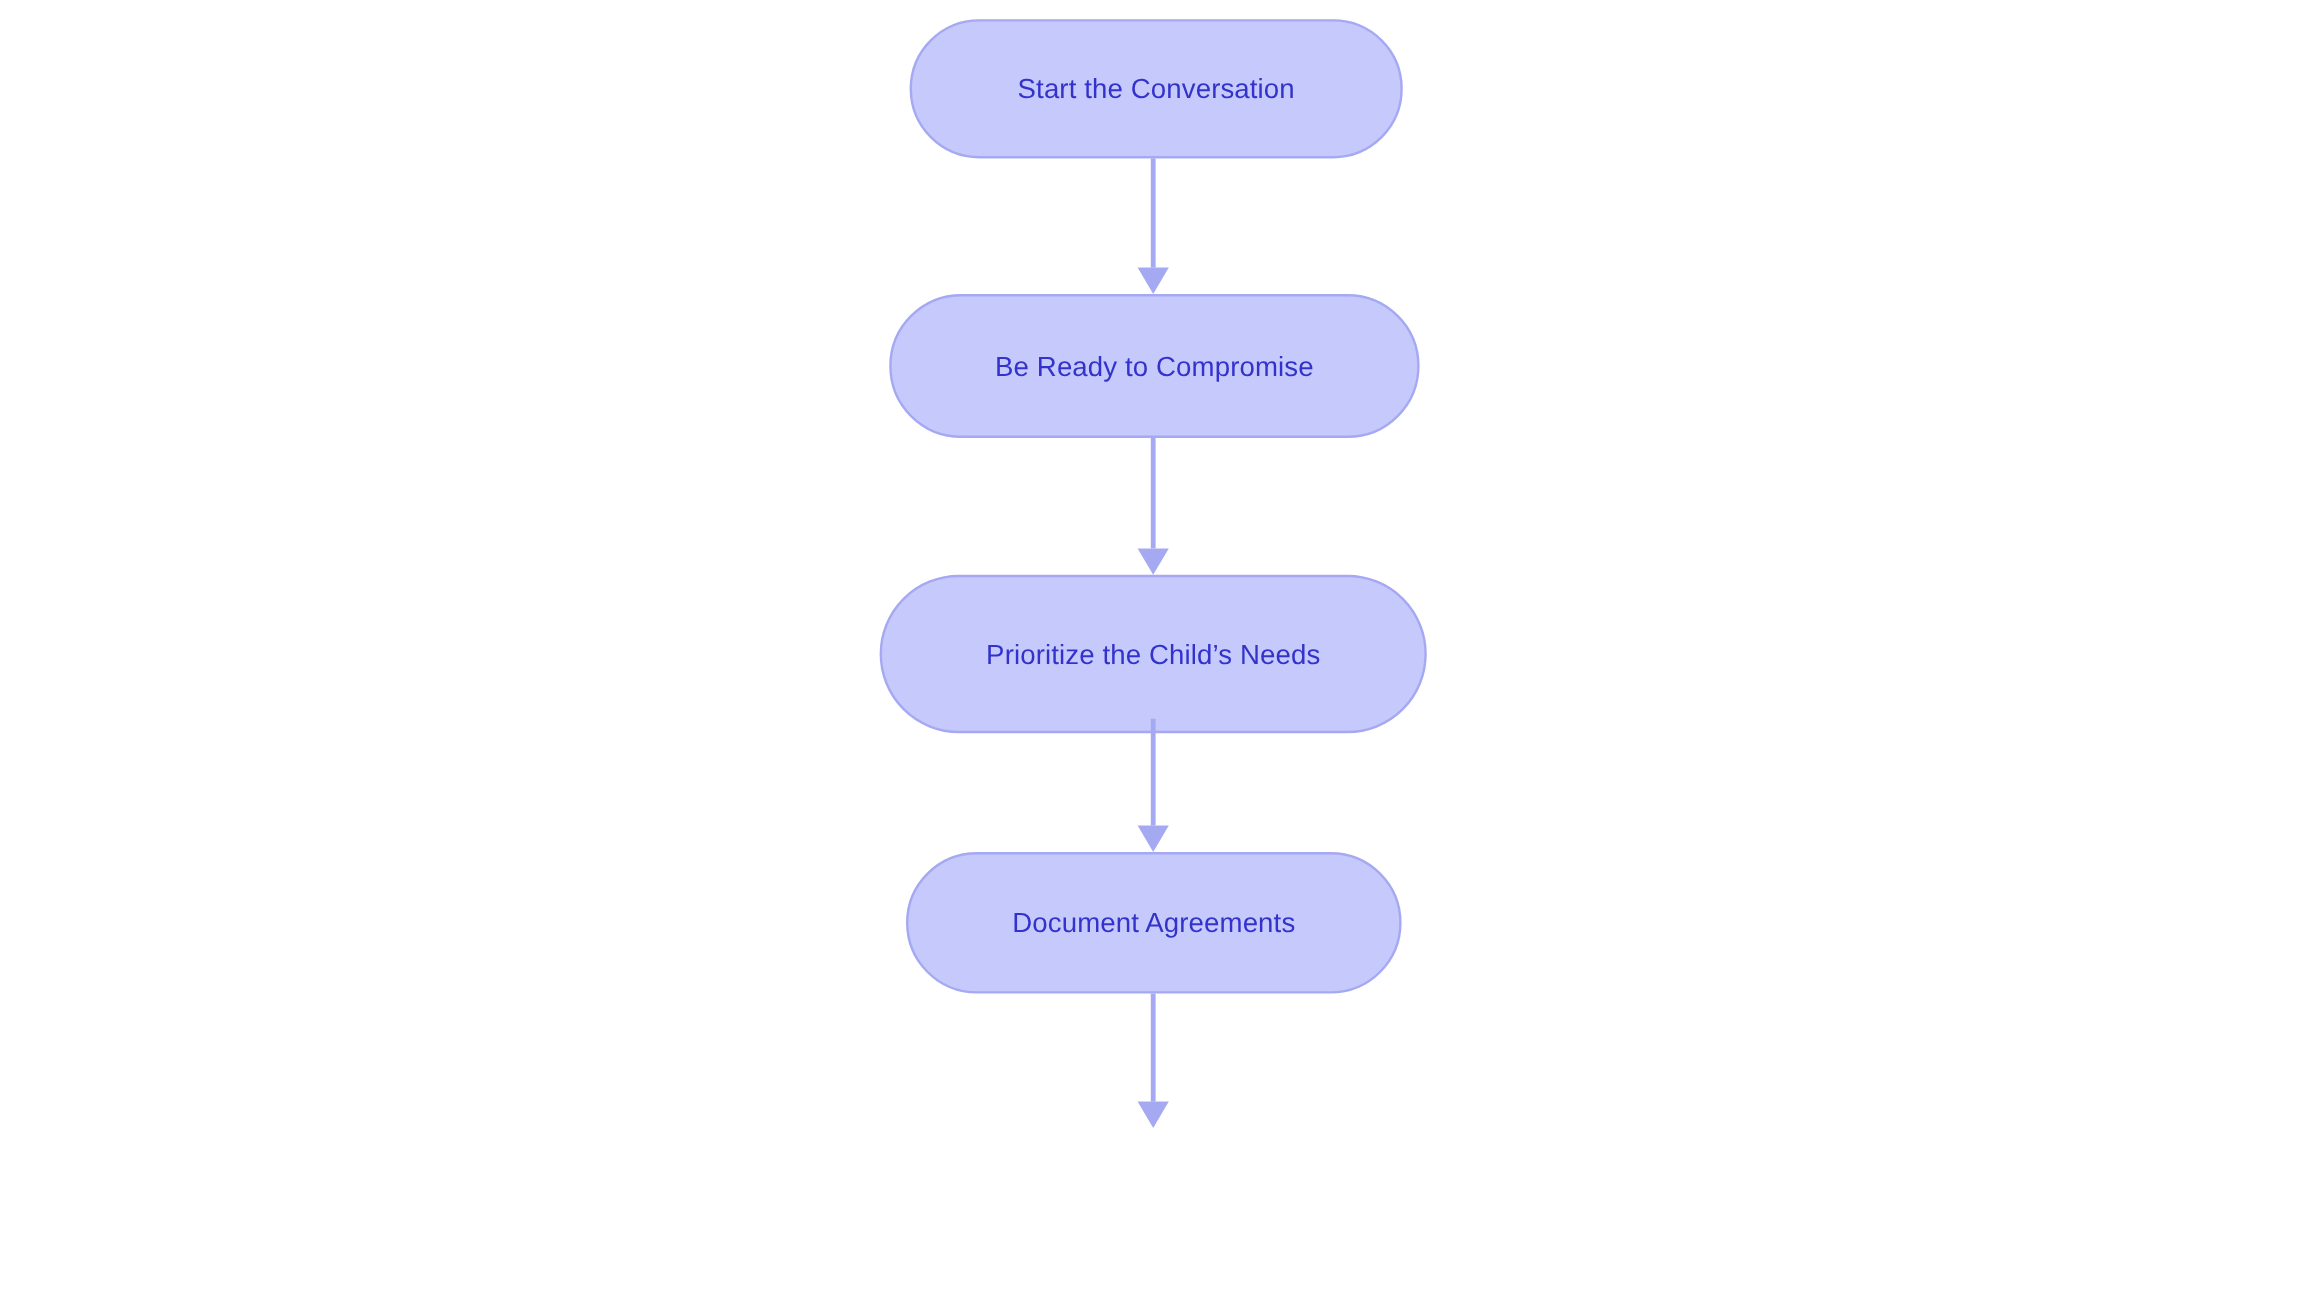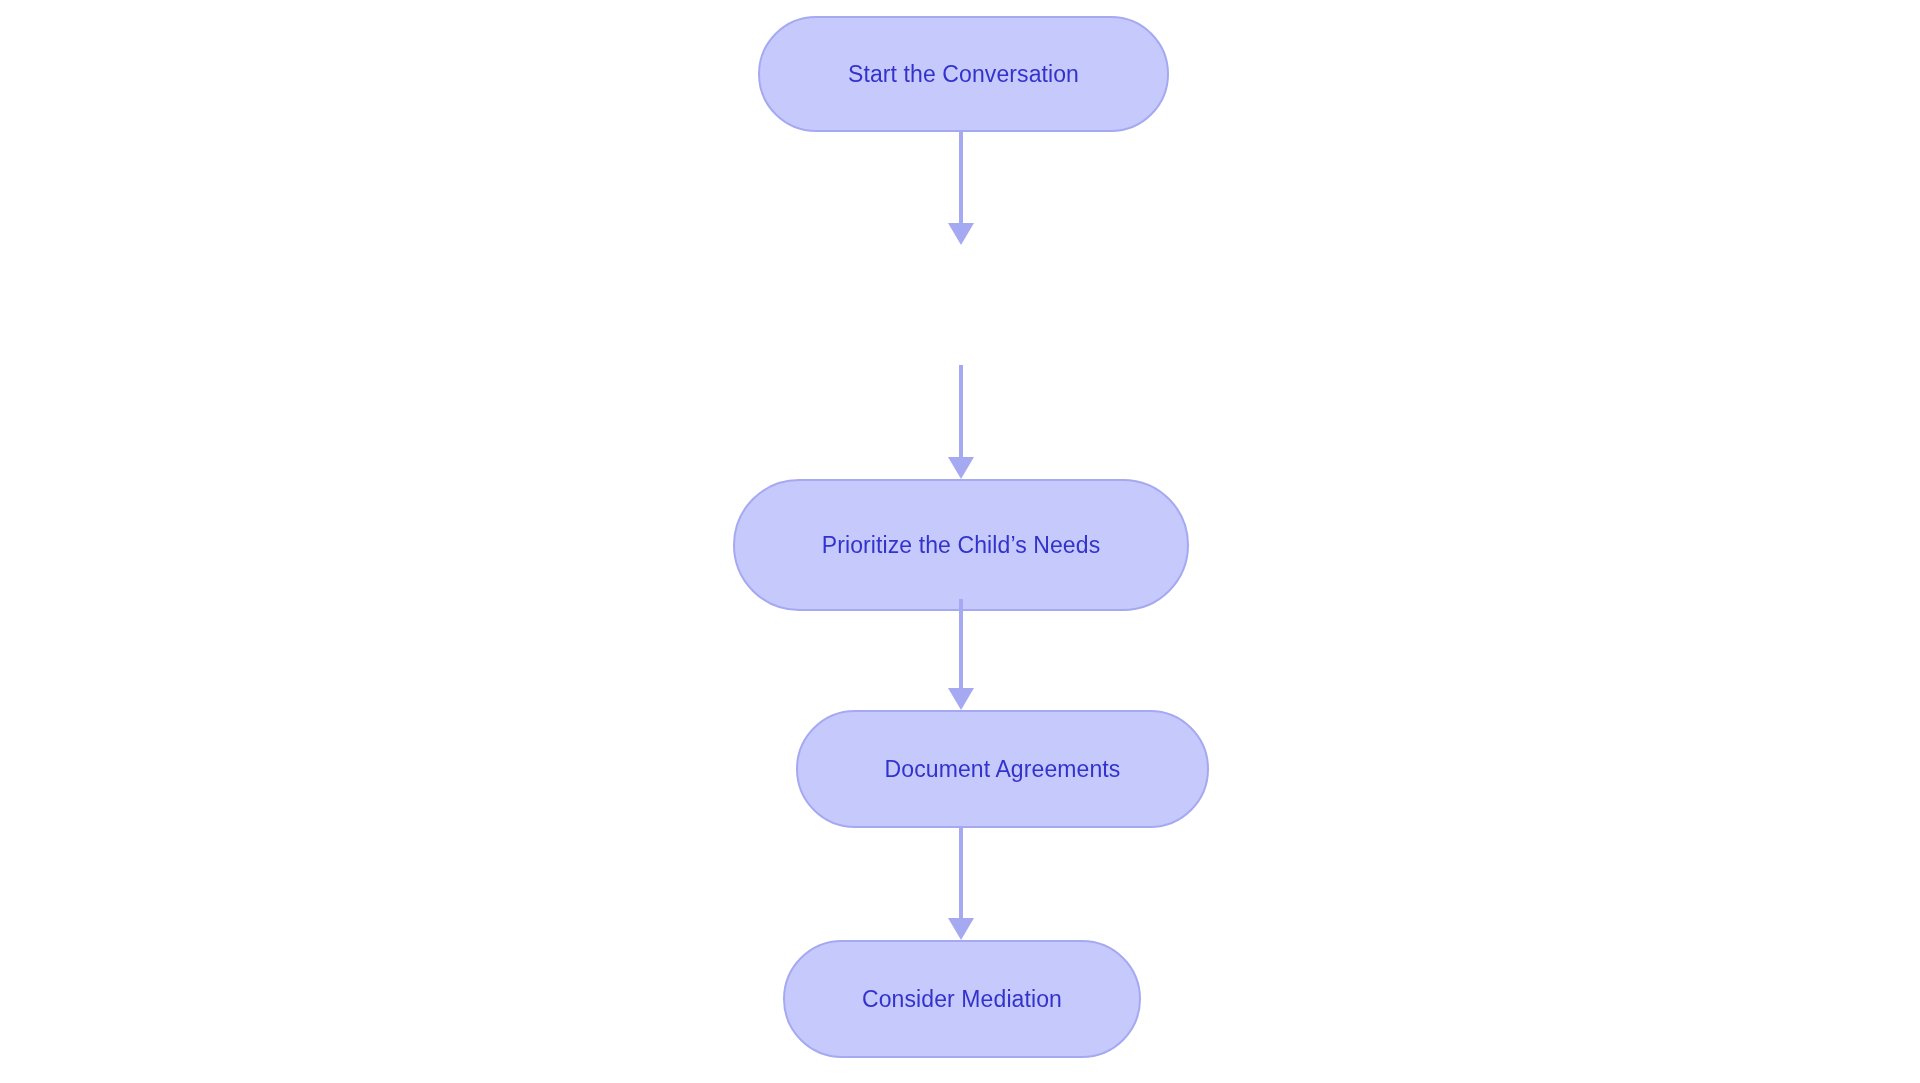--- a/index.html
+++ b/index.html
@@ -74,41 +74,41 @@
 
   <div class="flow-node" style="left:758px; top:16px; width:411px; height:116px;">
     <span class="node-label">Start the Conversation</span>
   </div>
 
   <div class="flow-connector" style="left:948px; top:132px; width:26px; height:113px;">
     <div class="connector-line" style="height:91px;"></div>
     <div class="connector-head"></div>
   </div>
 
+  <div class="flow-node" style="left:741px; top:245px; width:442px; height:120px;">
+    <span class="node-label">Be Ready to Compromise</span>
+  </div>
 
   <div class="flow-connector" style="left:948px; top:365px; width:26px; height:114px;">
     <div class="connector-line" style="height:92px;"></div>
     <div class="connector-head"></div>
   </div>
 
   <div class="flow-node" style="left:733px; top:479px; width:456px; height:132px;">
     <span class="node-label">Prioritize the Child’s Needs</span>
   </div>
 
   <div class="flow-connector" style="left:948px; top:599px; width:26px; height:111px;">
     <div class="connector-line" style="height:89px;"></div>
     <div class="connector-head"></div>
   </div>
 
-  <div class="flow-node" style="left:796px; top:710px; width:413px; height:118px;">
+  <div class="flow-node" style="left:755px; top:710px; width:413px; height:118px;">
     <span class="node-label">Document Agreements</span>
   </div>
 
   <div class="flow-connector" style="left:948px; top:828px; width:26px; height:112px;">
     <div class="connector-line" style="height:90px;"></div>
     <div class="connector-head"></div>
   </div>
 
-  <div class="flow-node" style="left:783px; top:940px; width:358px; height:118px;">
-    <span class="node-label">Consider Mediation</span>
-  </div>
 
 </div>
 
 </body></html>

